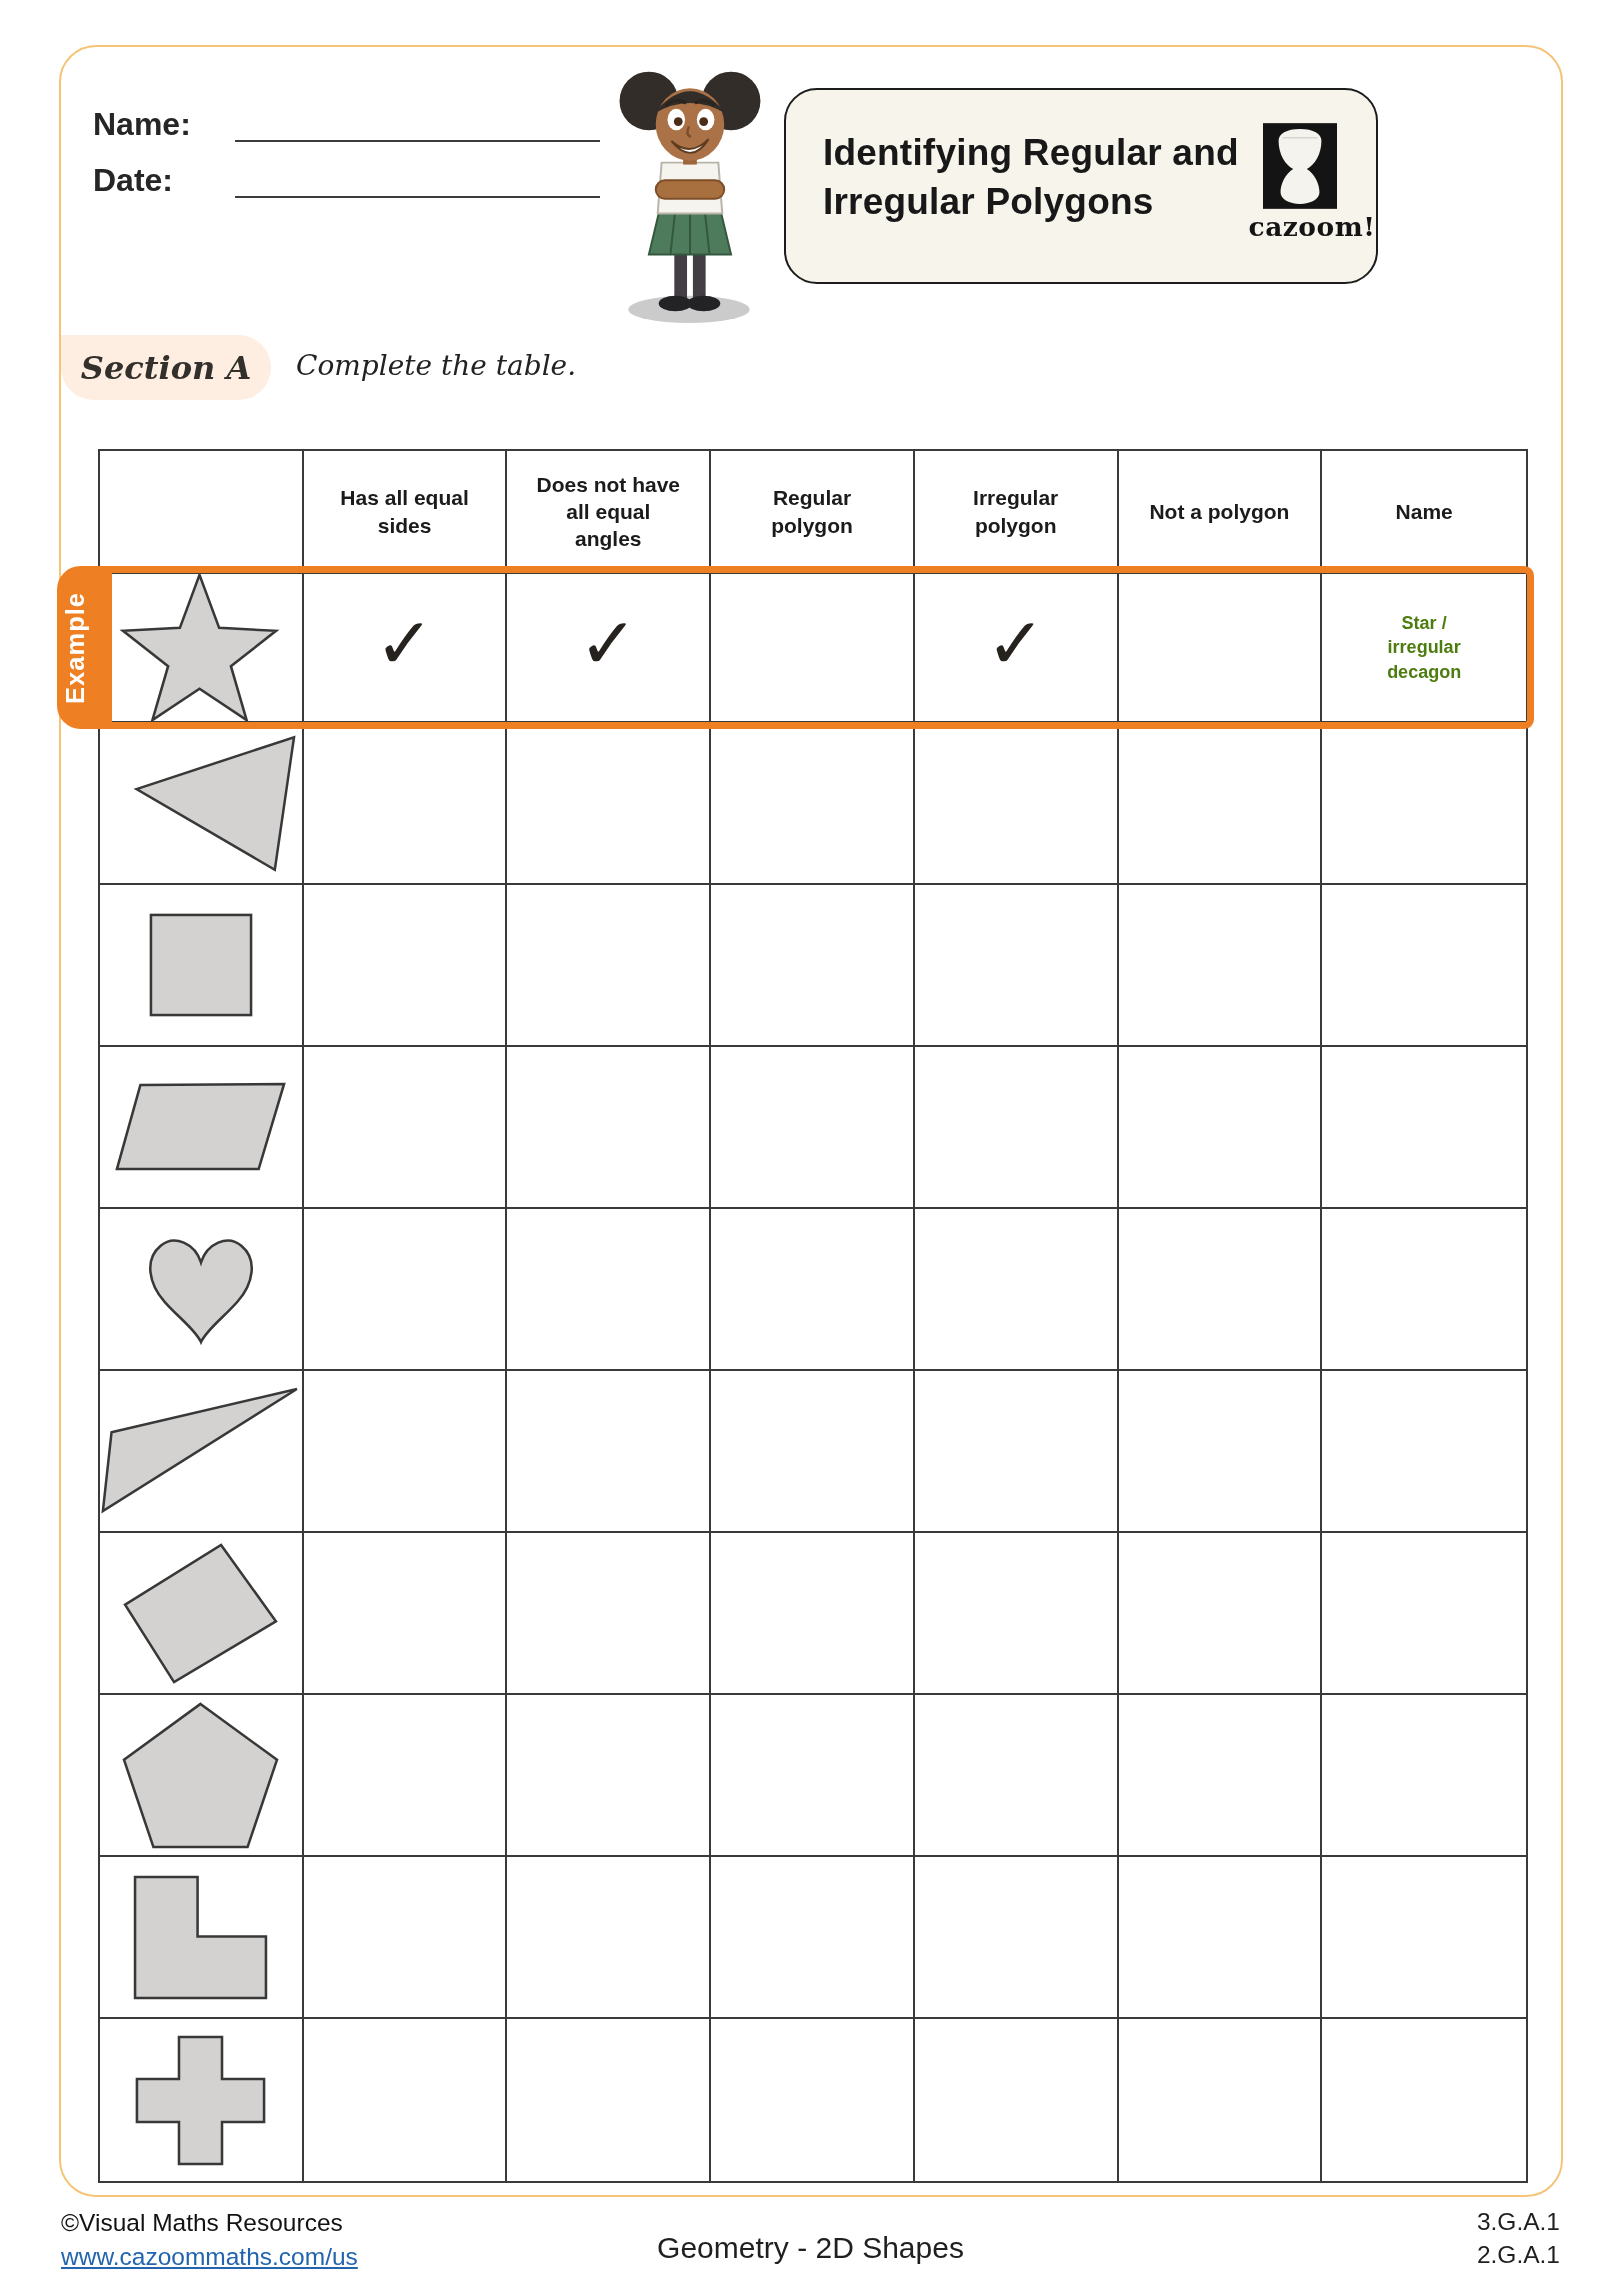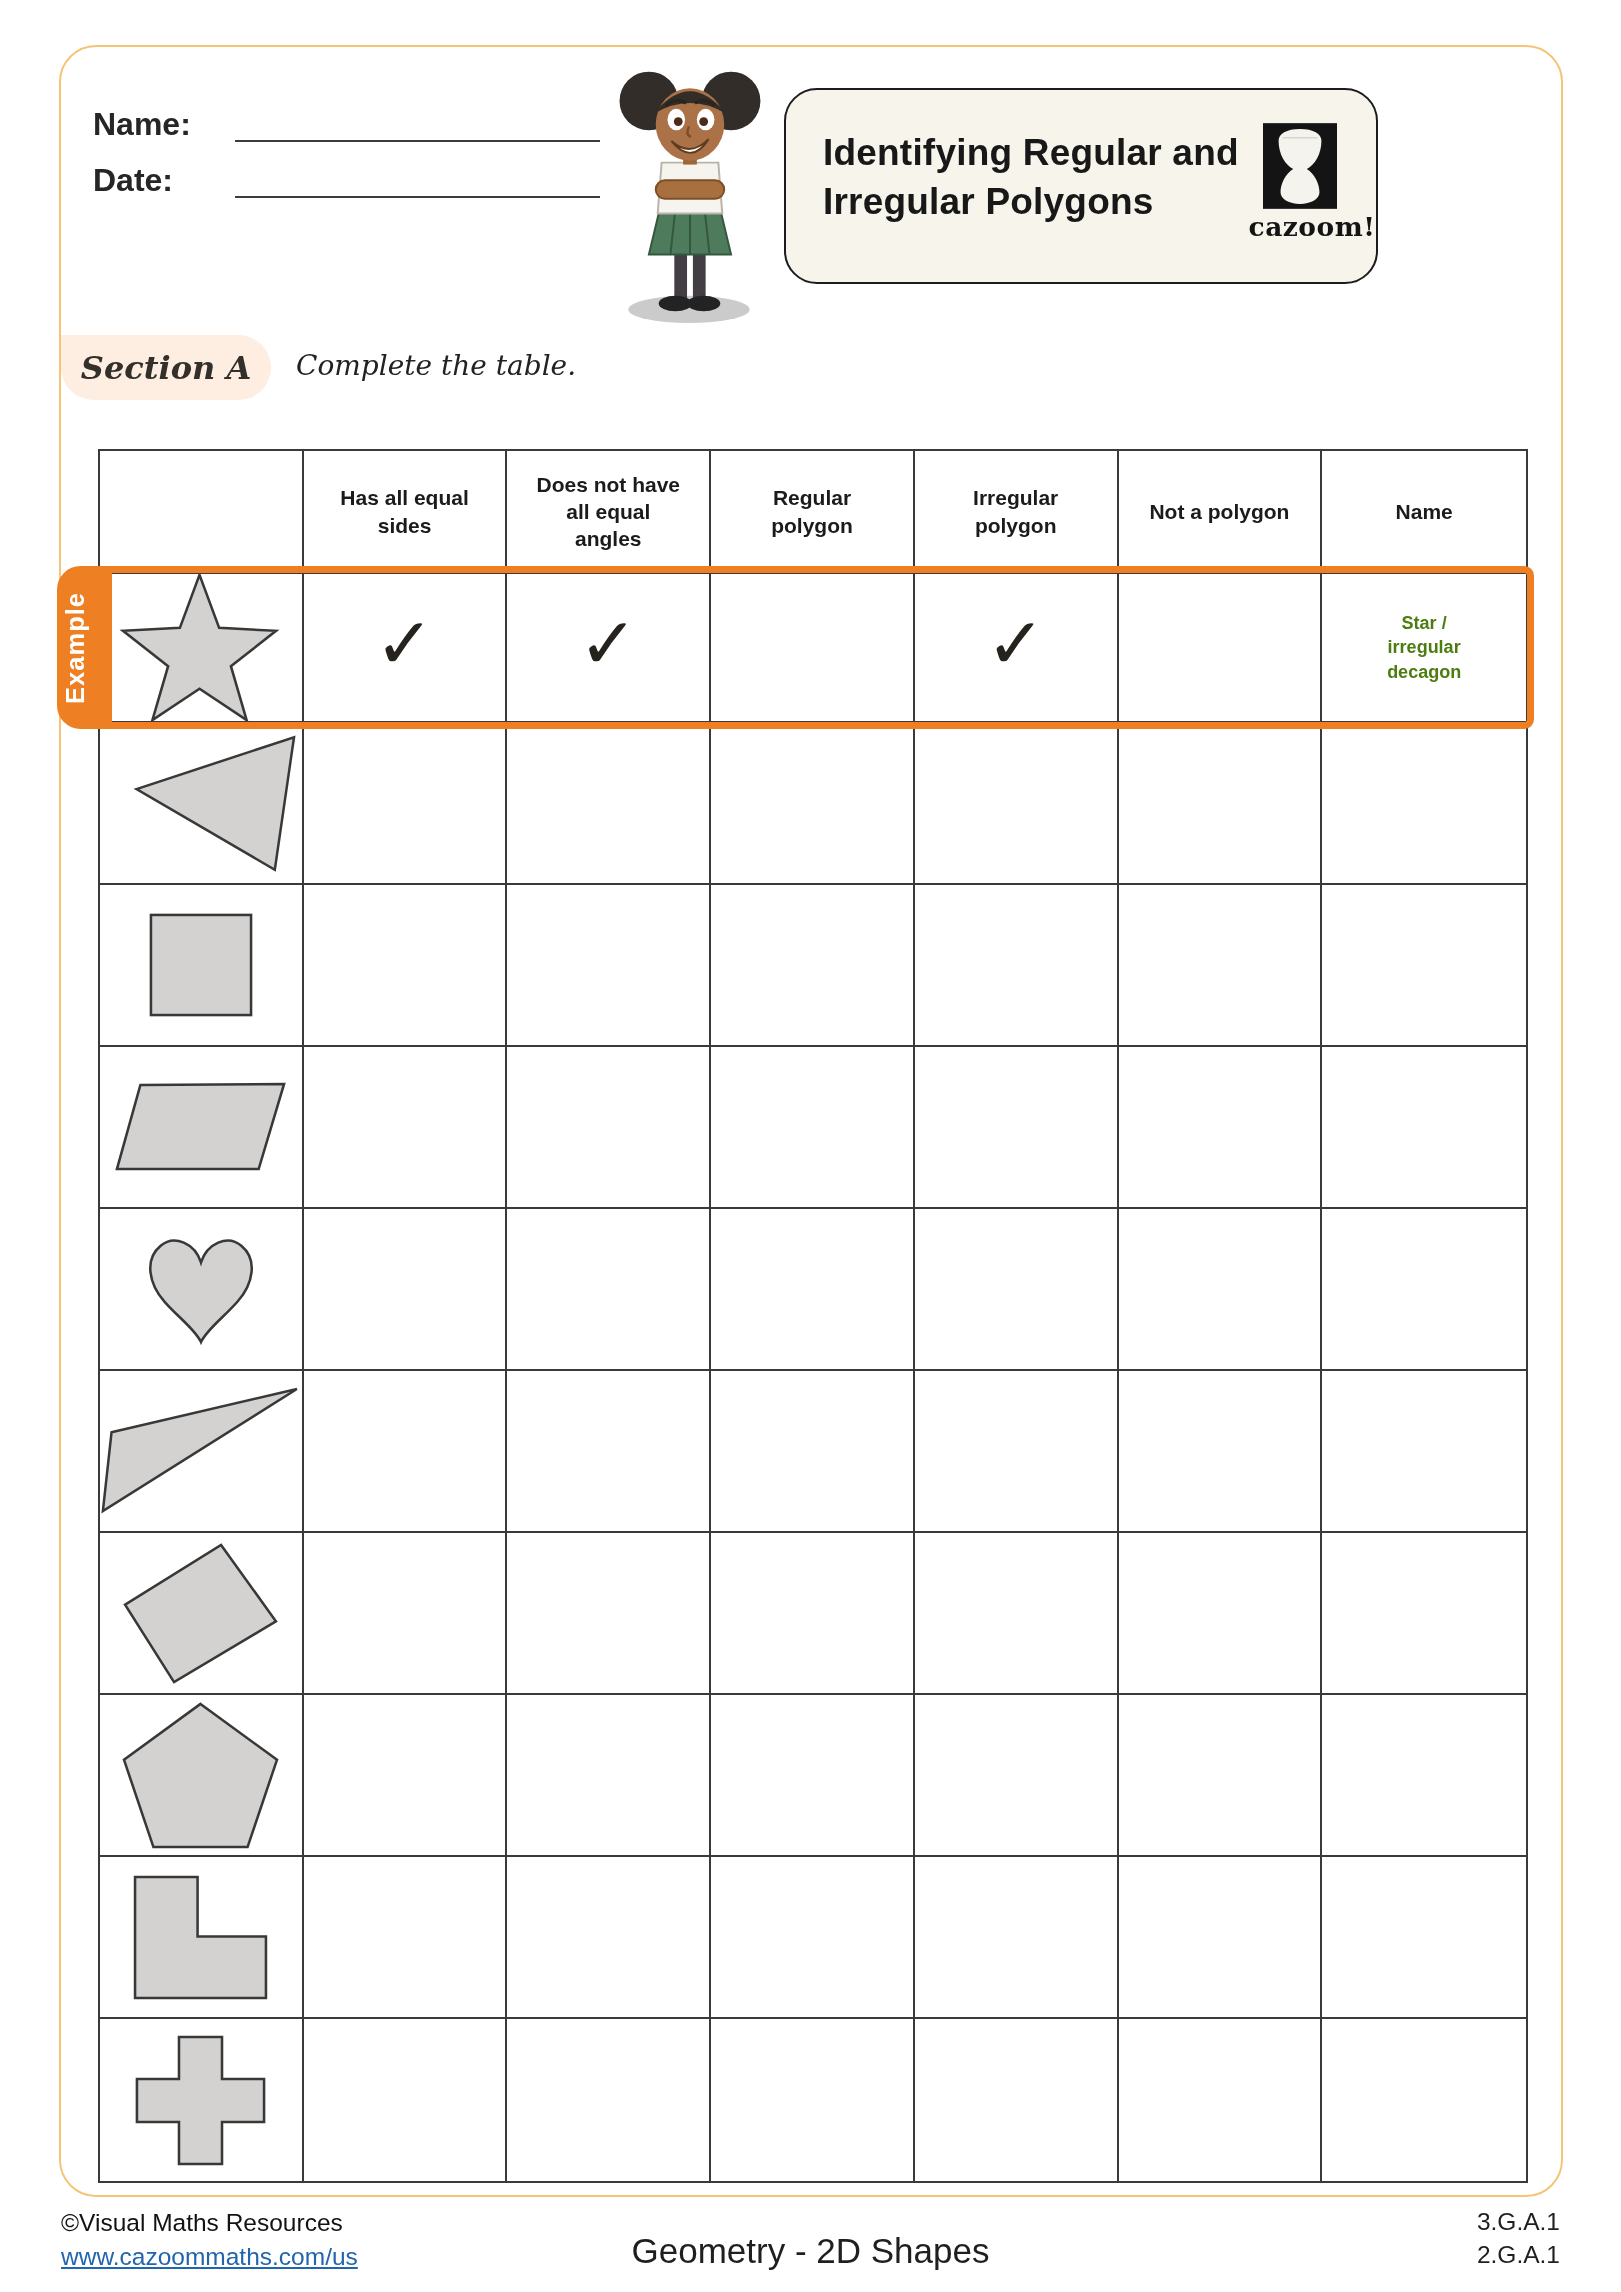--- a/index.html
+++ b/index.html
@@ -128,21 +128,21 @@
     writing-mode: vertical-rl; transform: rotate(180deg);
     color: #ffffff; font-size: 25.5px; font-weight: bold; letter-spacing: 1px;
   }
 
   .shape-svg { display: block; }
   .shape-fill { fill: #d3d2d0; stroke: #383838; stroke-width: 2.6px; stroke-linejoin: miter; }
 
   
   .footer-copy  { position: absolute; left: 61px;  top: 2209px; font-size: 24.5px; color: #121212; }
   .footer-url   { position: absolute; left: 61px;  top: 2243px; font-size: 24.5px; color: #2264ae; text-decoration: underline; cursor: pointer; }
-  .footer-center{ position: absolute; left: 0; right: 0; top: 2231px; text-align: center; font-size: 35px; color: #1f1f1f; }
+  .footer-center{ position: absolute; left: 0; right: 0; top: 2231px; text-align: center; font-size: 30px; color: #1f1f1f; }
   .footer-codes { position: absolute; right: 61px; top: 2205px; text-align: right; font-size: 24.5px; color: #1f1f1f; line-height: 1.35; }
 </style>
 </head>
 <body>
 
 <div class="page-frame"></div>
 
 <div class="field-label name-label">Name:</div>
 <div class="write-line name-line"></div>
 <div class="field-label date-label">Date:</div>

